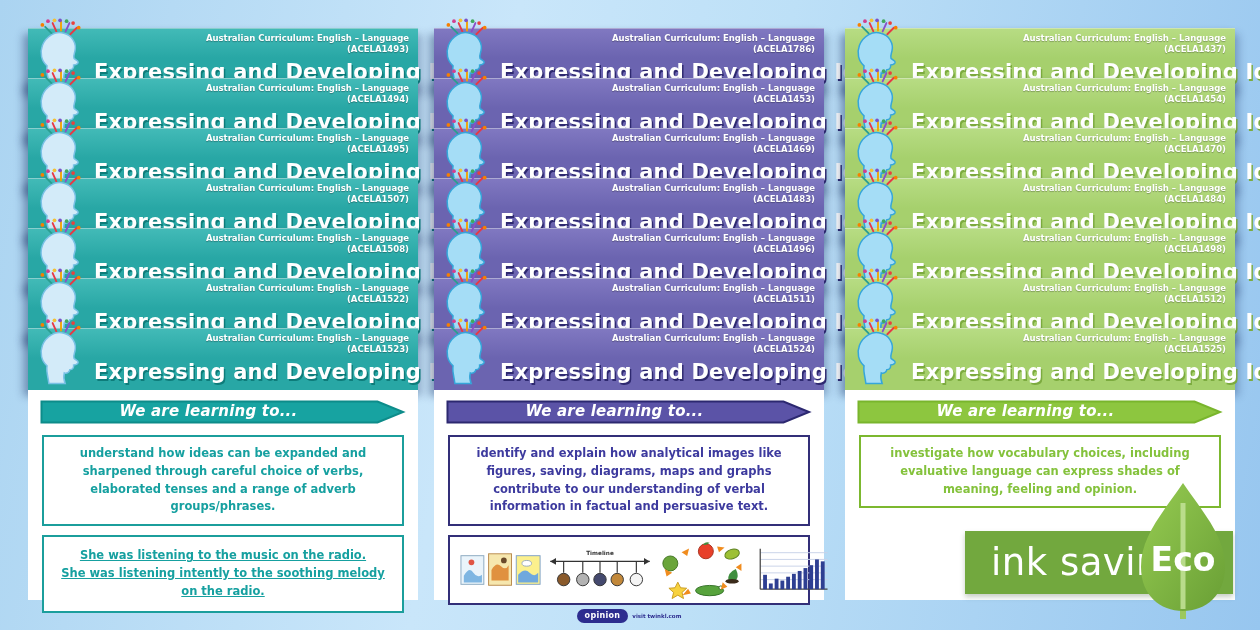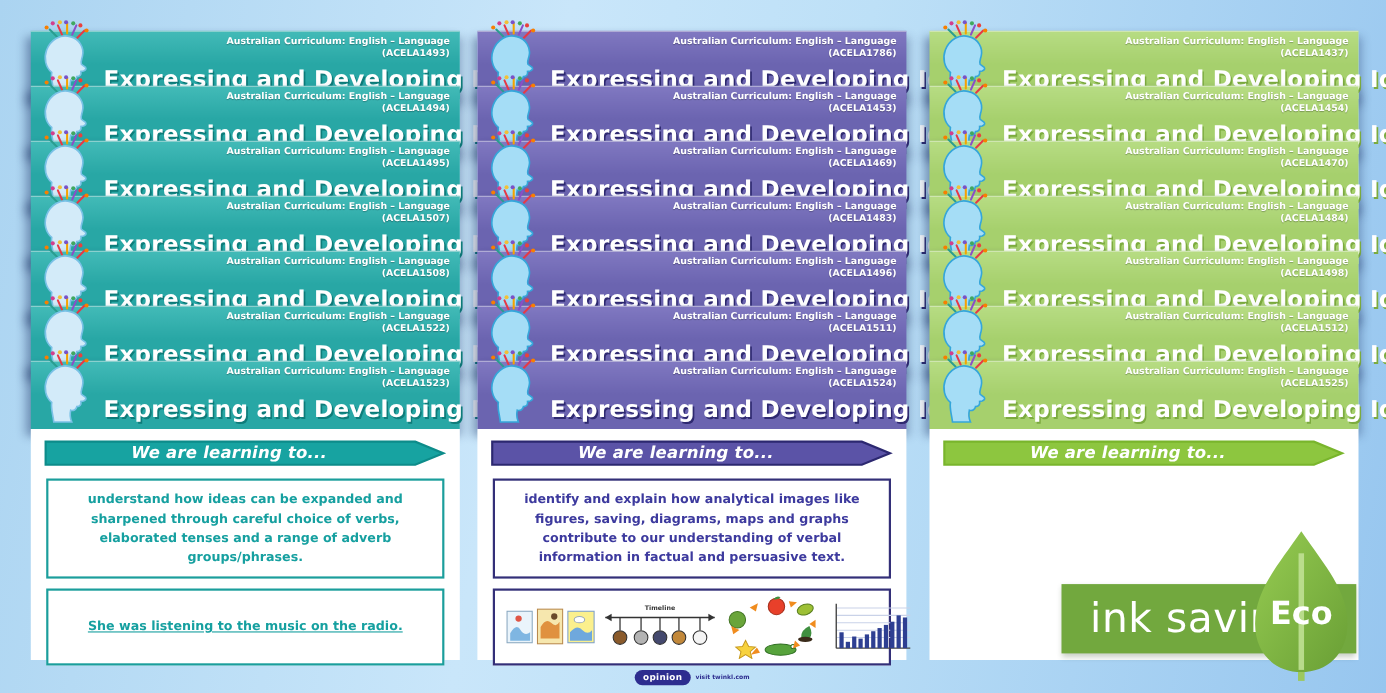--- a/index.html
+++ b/index.html
@@ -65,21 +65,21 @@
 
   
   .eco-badge { position:absolute; left:965px; top:531px; width:268px; height:63px; z-index:40; }
   .eco-band  { position:absolute; inset:0; background:#72a83e;
                box-shadow:0 3px 5px rgba(30,60,20,.25); }
   .eco-label { position:absolute; left:26px; top:50%; transform:translateY(-52%);
                font-size:37px; color:#fff; letter-spacing:.5px; }
   .eco-leaf  { position:absolute; left:168px; top:-50px; width:100px; height:140px; }
   .eco-leaf svg { width:100%; height:100%; overflow:visible; }
   .eco-text  { position:absolute; left:168px; width:100px; text-align:center; top:9px;
-               font-size:29px; font-weight:bold; color:#fff; }
+               font-size:33px; font-weight:bold; color:#fff; }
 </style>
 </head>
 <body>
 
 <div class="page">
   <div id="stacks">
       <div class="stack" style="left: 28px; --banner: #28a7a5; --banner-hi: #42bab7; --title-shadow: #0e7c7a; --box-border: #1b9e9c; --body-text: #16a0a0; --logo: #16a0a0;">
         <div class="card" style="top: 0px; z-index: 1;">
           <div class="banner">
             <span class="head"><svg viewBox="0 0 58 70">
@@ -266,20 +266,21 @@
               <svg viewBox="0 0 372 28" preserveAspectRatio="none">
   <polygon points="1.5,3.5 343,3.5 369,14 343,24.5 1.5,24.5" fill="#17a3a1" stroke="#0d8c8a" stroke-width="2"></polygon>
 </svg>
               <span class="arrow-label">We are learning to...</span>
             </div>
             <div class="box learning">
               <span>understand how ideas can be expanded and sharpened through careful choice of verbs, elaborated tenses and a range of adverb groups/phrases.</span>
             </div>
             <div class="box examples">
               <span>She was listening to the music on the radio.</span>
+              <span>She was listening intently to the soothing melody on the radio.</span>
             </div>
             <div class="logo-row"></div>
           </div>
         </div>
       </div>
       <div class="stack" style="left: 434px; --banner: #6b64b0; --banner-hi: #8078c1; --title-shadow: #2e2970; --box-border: #332f78; --body-text: #3d3a9e; --logo: #2d2d8f;">
         <div class="card" style="top: 0px; z-index: 1;">
           <div class="banner">
             <span class="head"><svg viewBox="0 0 58 70">
   <line x1="24" y1="14" x2="20" y2="5" stroke="#e63946" stroke-width="2" stroke-linecap="round"></line>
@@ -741,20 +742,23 @@
             </div>
             <div class="title">Expressing and Developing Ideas</div>
           </div>
           <div class="front-body">
             <div class="arrow-wrap">
               <svg viewBox="0 0 372 28" preserveAspectRatio="none">
   <polygon points="1.5,3.5 343,3.5 369,14 343,24.5 1.5,24.5" fill="#8dc63f" stroke="#79b52c" stroke-width="2"></polygon>
 </svg>
               <span class="arrow-label">We are learning to...</span>
             </div>
+            <div class="box learning">
+              <span>investigate how vocabulary choices, including evaluative language can express shades of meaning, feeling and opinion.</span>
+            </div>
           </div>
         </div>
       </div>
     </div>
 
   <div class="eco-badge">
     <div class="eco-band"></div>
     <span class="eco-label">ink saving</span>
     <span class="eco-leaf">
       <svg viewBox="0 0 100 140">

